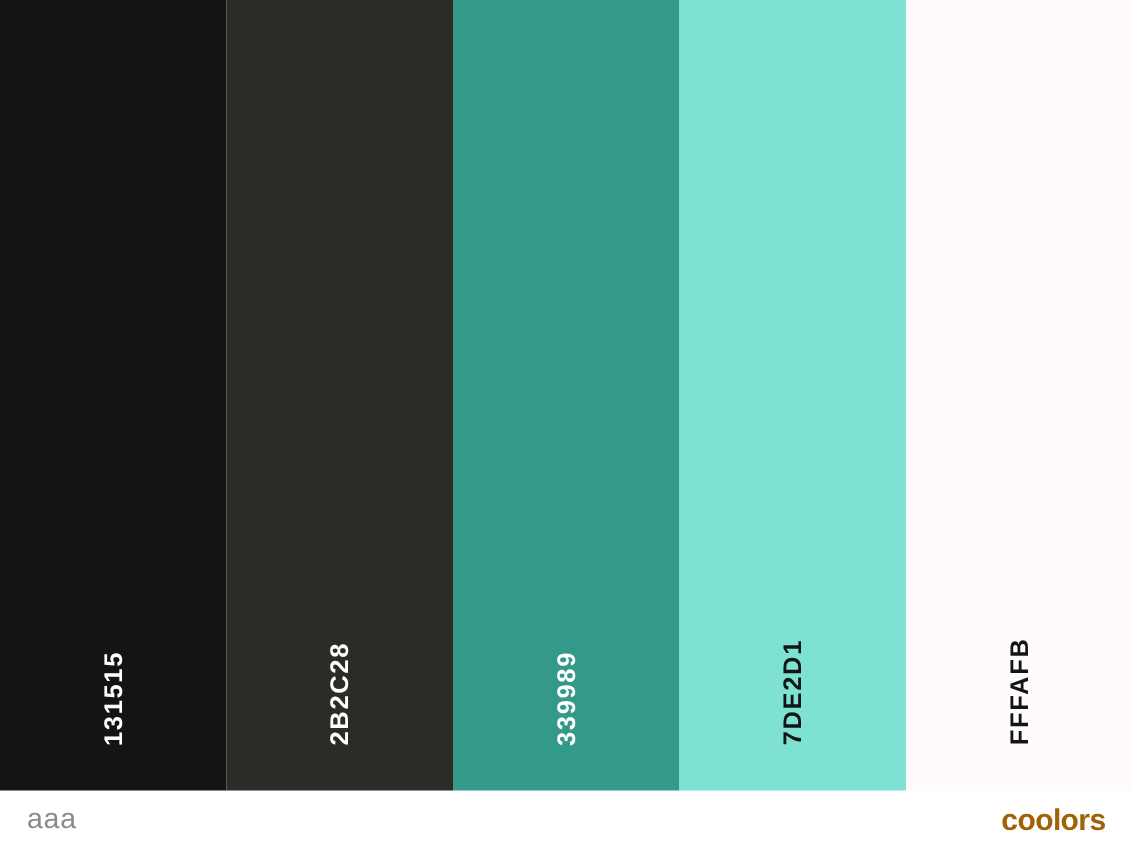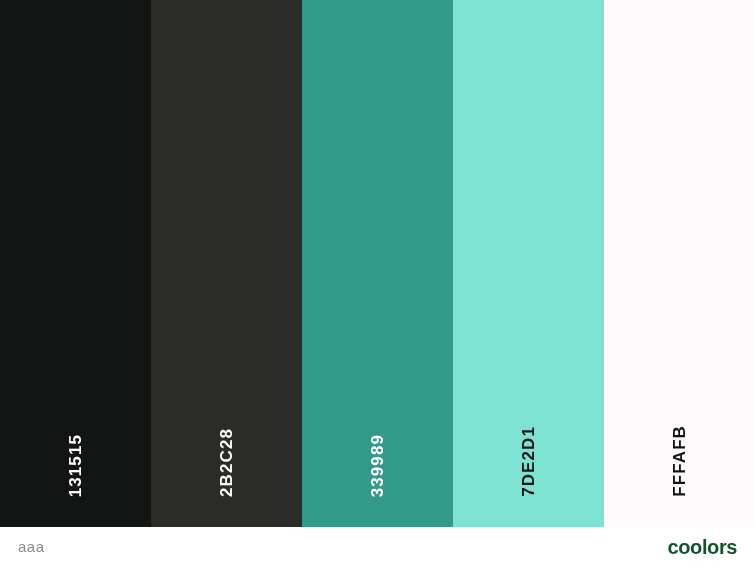--- a/index.html
+++ b/index.html
@@ -70,21 +70,21 @@
     background: #ffffff;
     display: flex;
     align-items: center;
     justify-content: space-between;
     padding: 0 18px;
     box-sizing: border-box;
   }
 
   #footer-left {
     font-family: "Liberation Sans", sans-serif;
-    font-size: 15px;
+    font-size: 19px;
     color: #8a8a8a;
     letter-spacing: 0.5px;
     user-select: none;
   }
 
   #brand {
     display: flex;
     align-items: center;
   }
 
@@ -134,18 +134,18 @@
       </div>
     </div>
 
   </div>
 
   <div id="footer" style="background-color: rgb(255, 255, 255);">
 
     <div id="footer-left" style="color: rgb(138, 138, 138);">aaa</div>
 
     <div id="brand">
-      <span class="brand-word" style="color: #14532d;">coolors</span>
+      <span class="brand-word" style="color: #a16207;">coolors</span>
     </div>
 
   </div>
 
 </div>
 
 </body></html>

